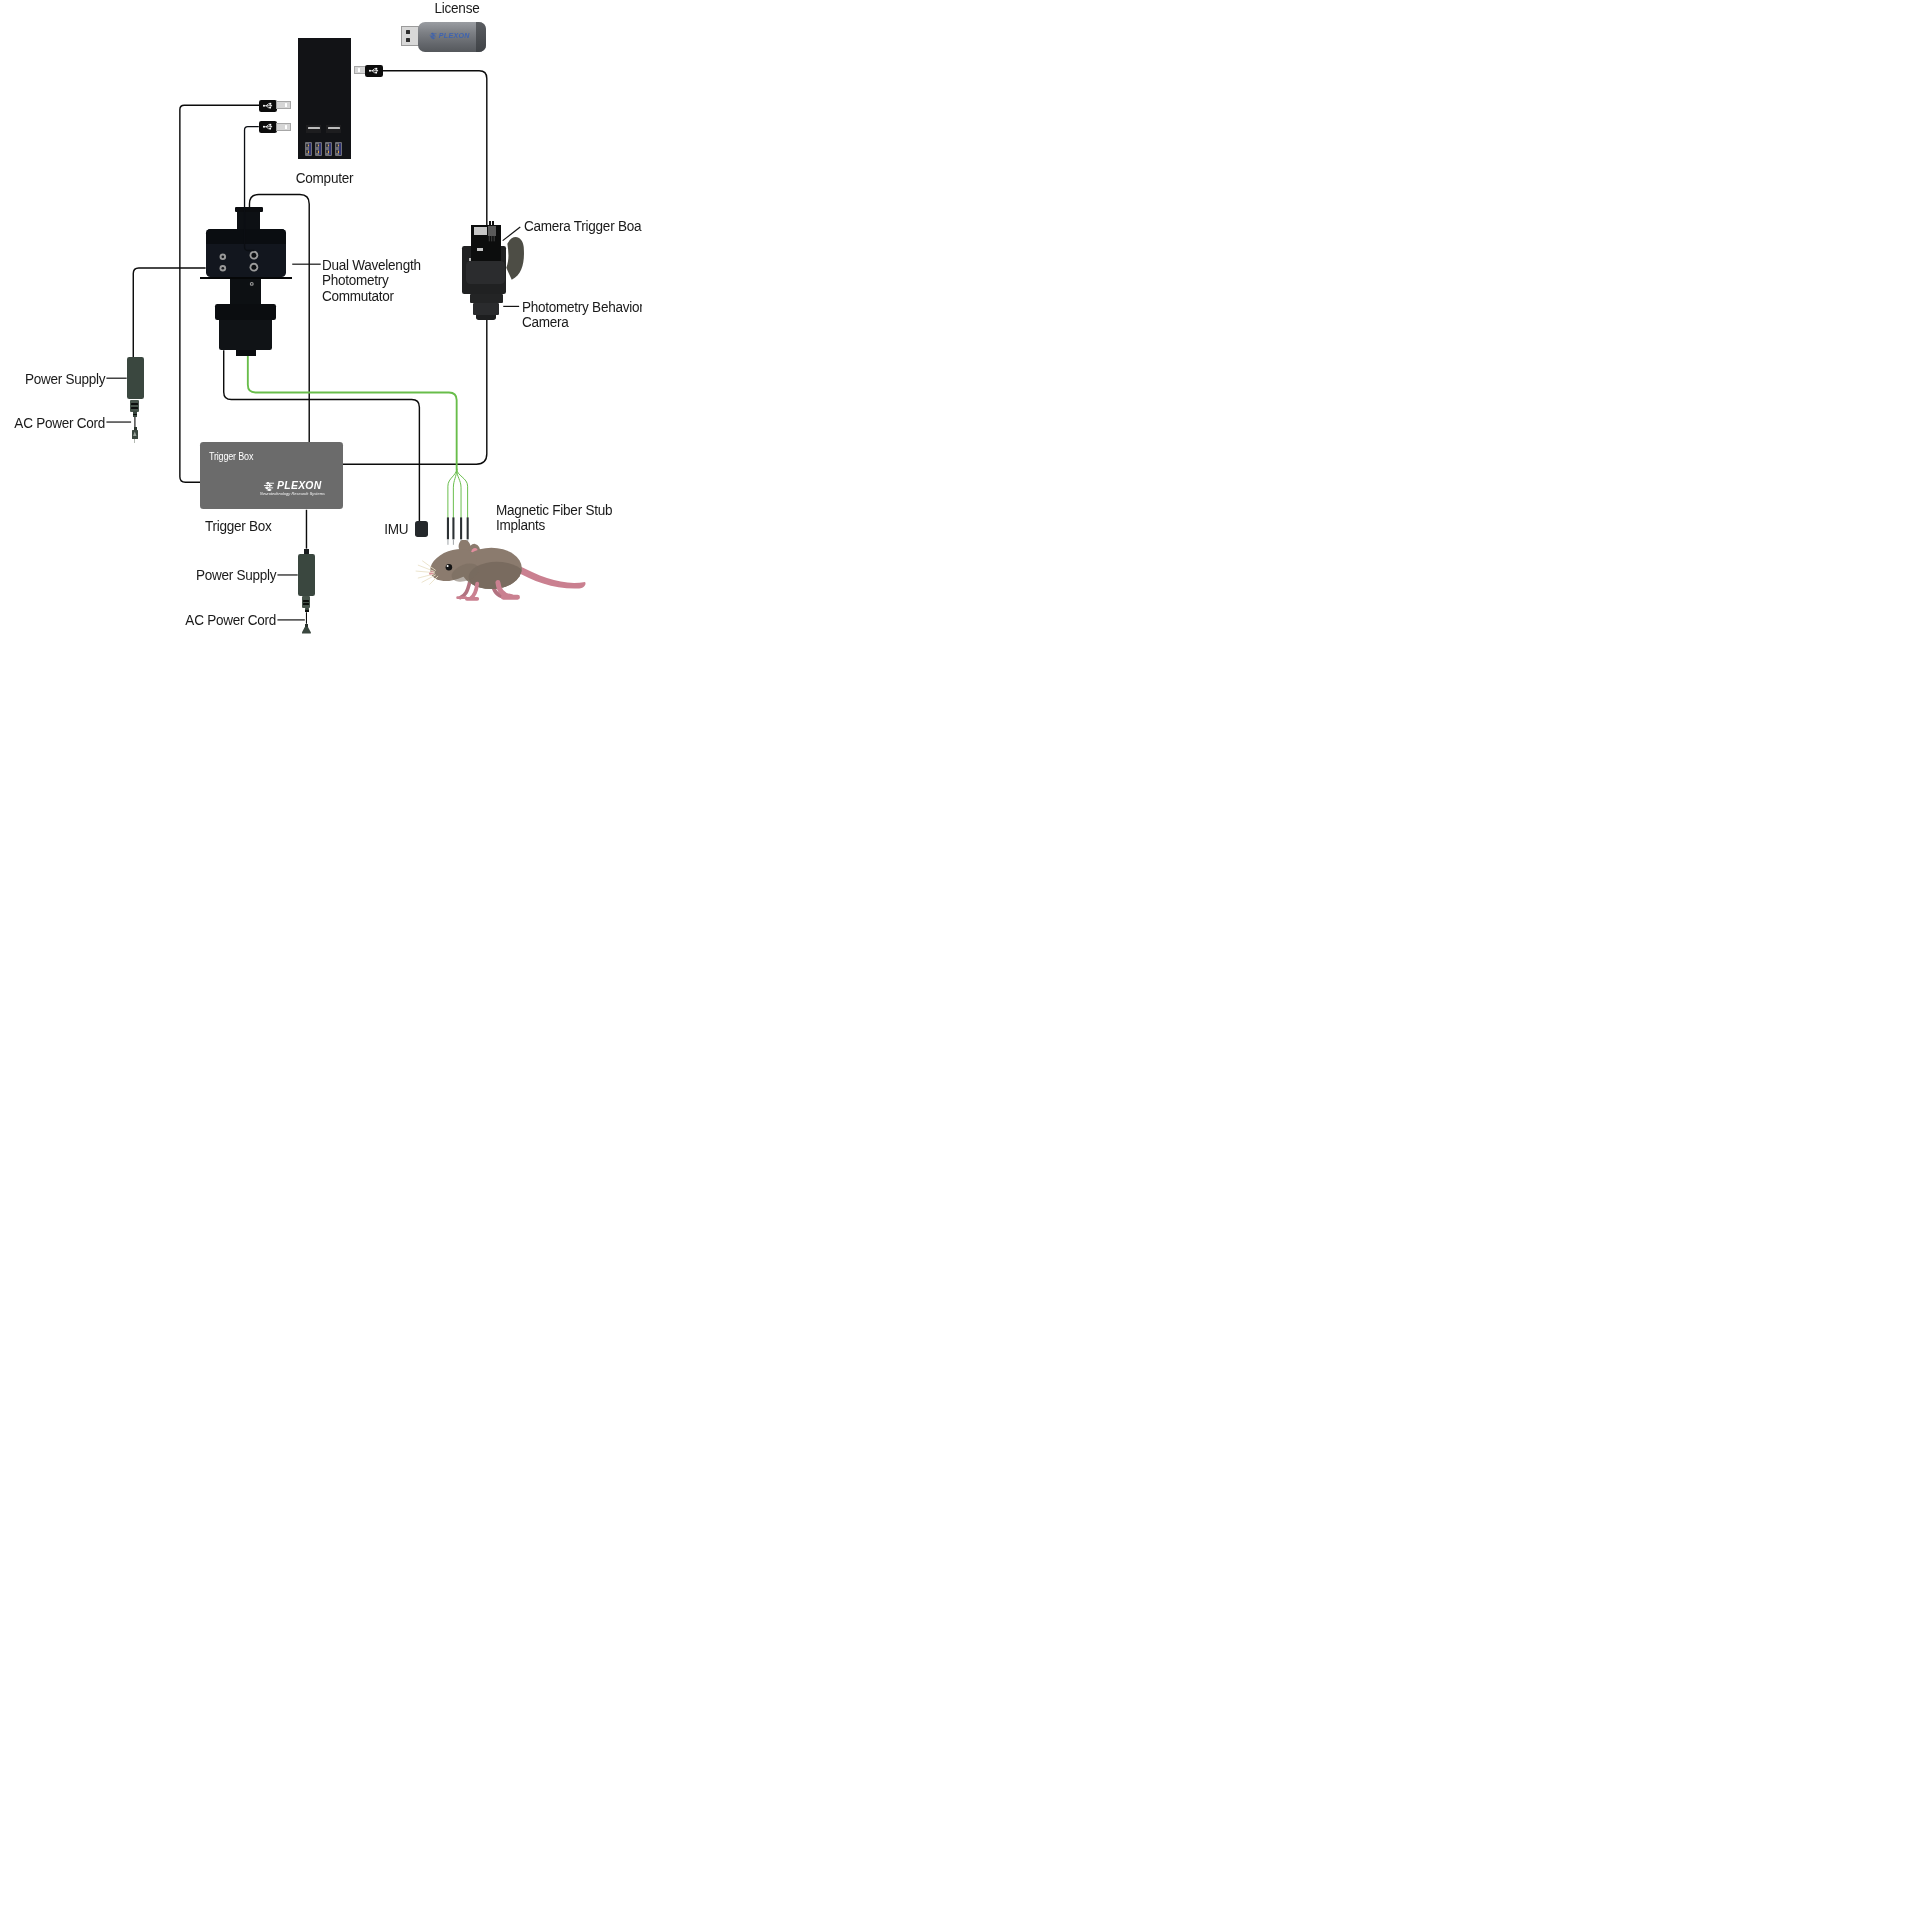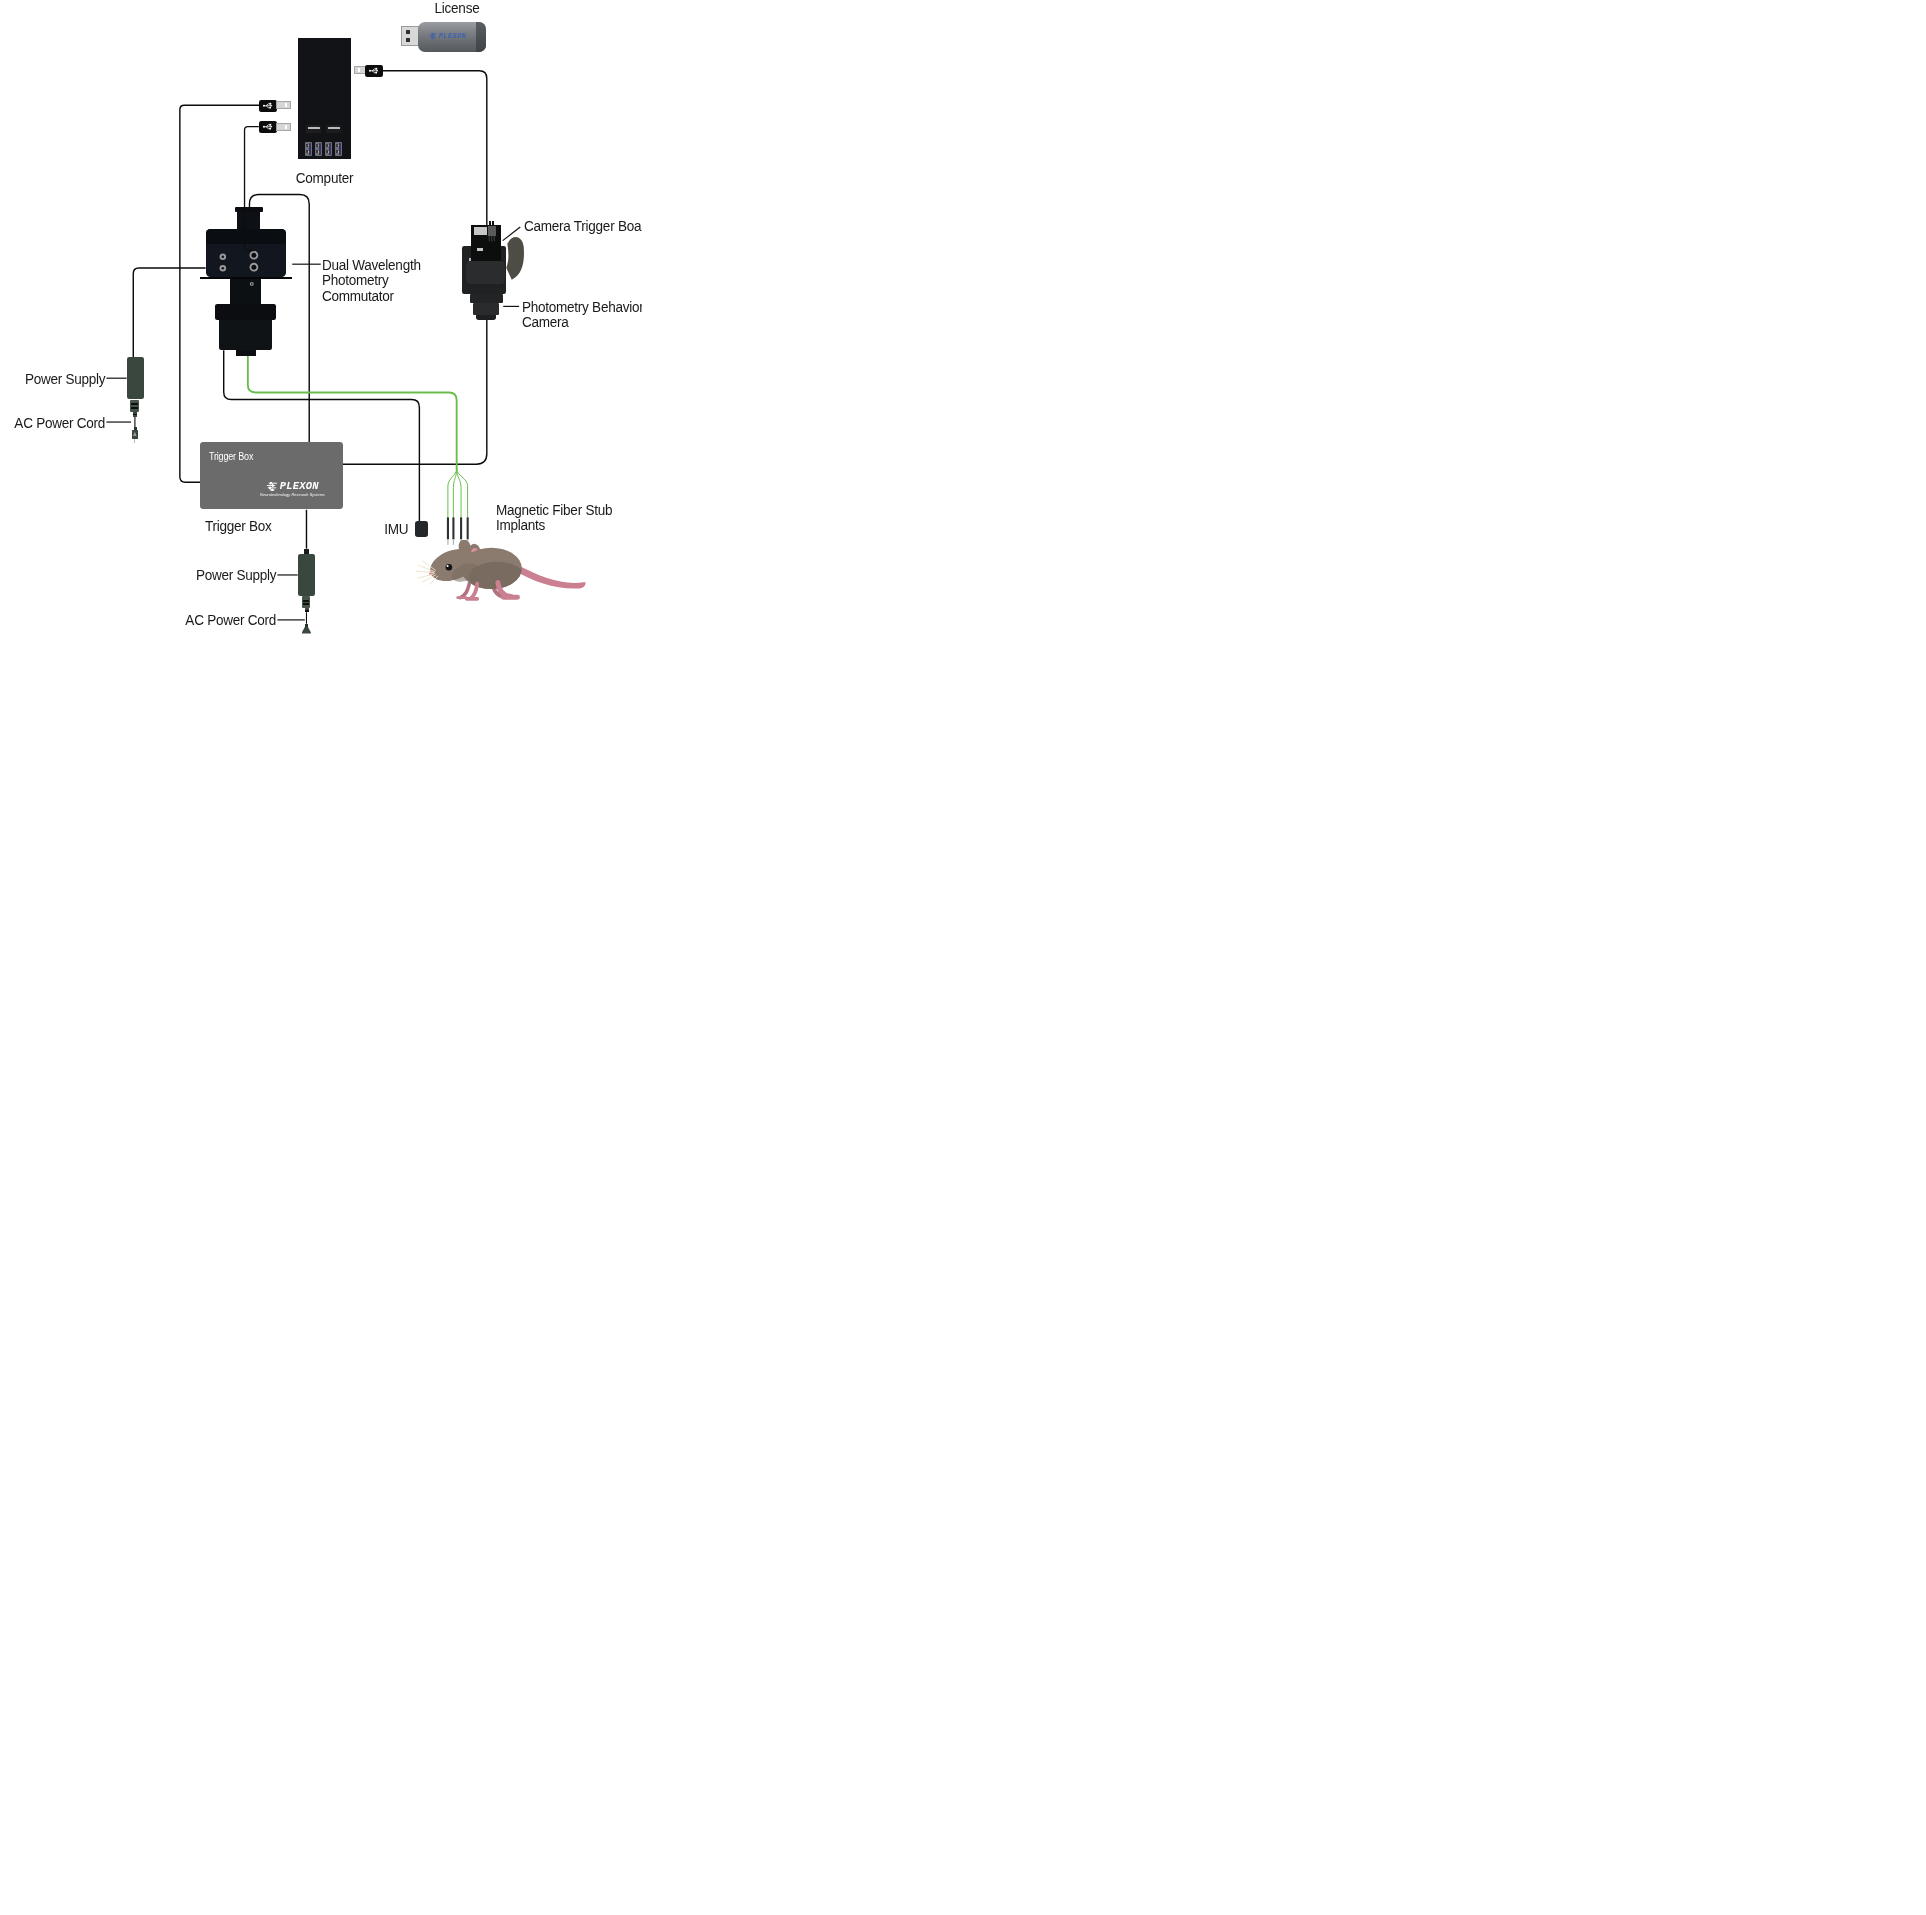--- a/index.html
+++ b/index.html
@@ -31,21 +31,21 @@
   .usb-plug .h1{top:1.1px;} .usb-plug .h2{bottom:1.1px;}
   
   .dongle-body{left:418px;top:22px;width:68px;height:30px;border-radius:7.1px;
     background:linear-gradient(180deg,#9a9da2 0%,#7d8085 35%,#63666b 75%,#55585c 100%);}
   .dongle-cap{position:absolute;right:0;top:0;width:10px;height:30px;border-radius:0 7.1px 7.1px 0;
     background:linear-gradient(180deg,#5a5d61,#3f4246);}
   .dongle-plug{left:401px;top:26px;width:18px;height:20px;background:#d8d8d8;border:0.5px solid #9b9b9b;box-sizing:border-box;}
   .dongle-plug .s1,.dongle-plug .s2{position:absolute;left:4.4px;width:3.3px;height:4.4px;background:#2e2e2e;border-radius:0.5px;}
   .dongle-plug .s1{top:2.7px;} .dongle-plug .s2{bottom:2.7px;}
   .plexon-logo{display:flex;align-items:center;gap:1.6px;}
-  .plexon-word{font-style:italic;font-weight:bold;letter-spacing:0.3px;font-family:Liberation Mono, monospace;}
+  .plexon-word{font-style:italic;font-weight:bold;letter-spacing:0.3px;}
   
   .cm{background:#12161e;}
   
   .tbox{left:200px;top:442px;width:143px;height:67px;background:#6b6b6b;border-radius:3.3px;}
   .tbox-label{position:absolute;left:8.8px;top:9.3px;color:#ffffff;font-size:10px;letter-spacing:-0.2px;transform:scaleX(.9);transform-origin:left top;}
   .tb-brand{position:absolute;left:57px;top:38px;width:71px;color:#ffffff;text-align:center;}
   .tb-brand .plexon-logo{justify-content:center;}
   .tb-tagline{font-size:3.8px;font-style:italic;letter-spacing:0.1px;margin-top:0.5px;color:#fdfdfd;}
   
   .psu-body{background:#3a473f;border-radius:2.2px;}

